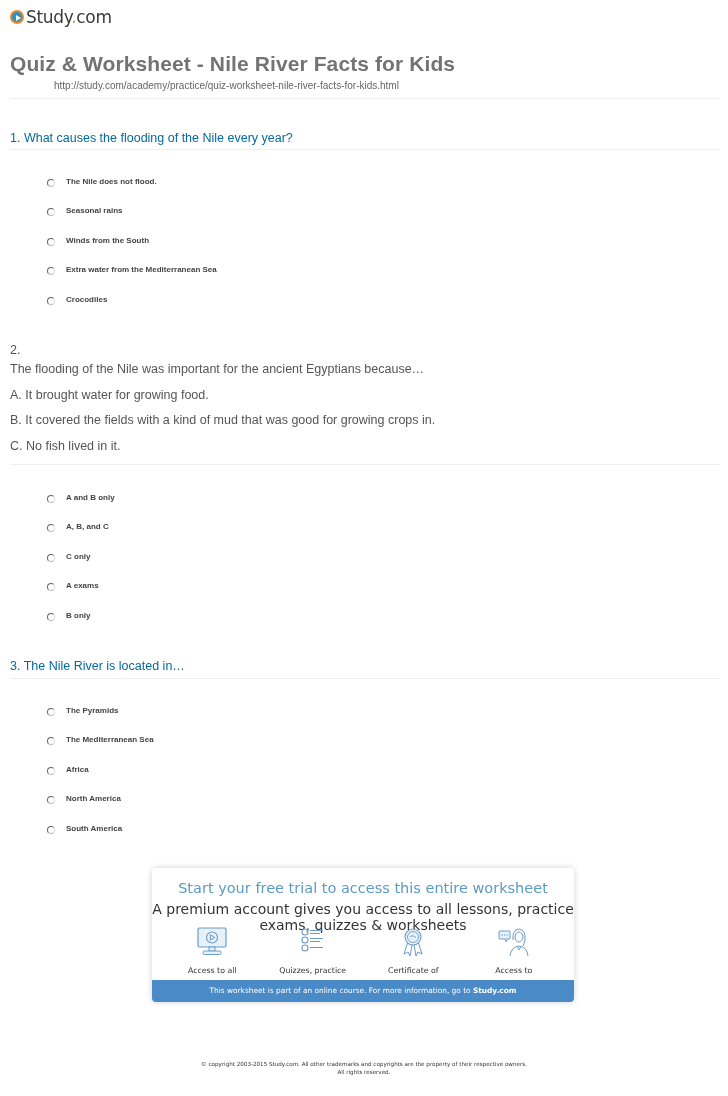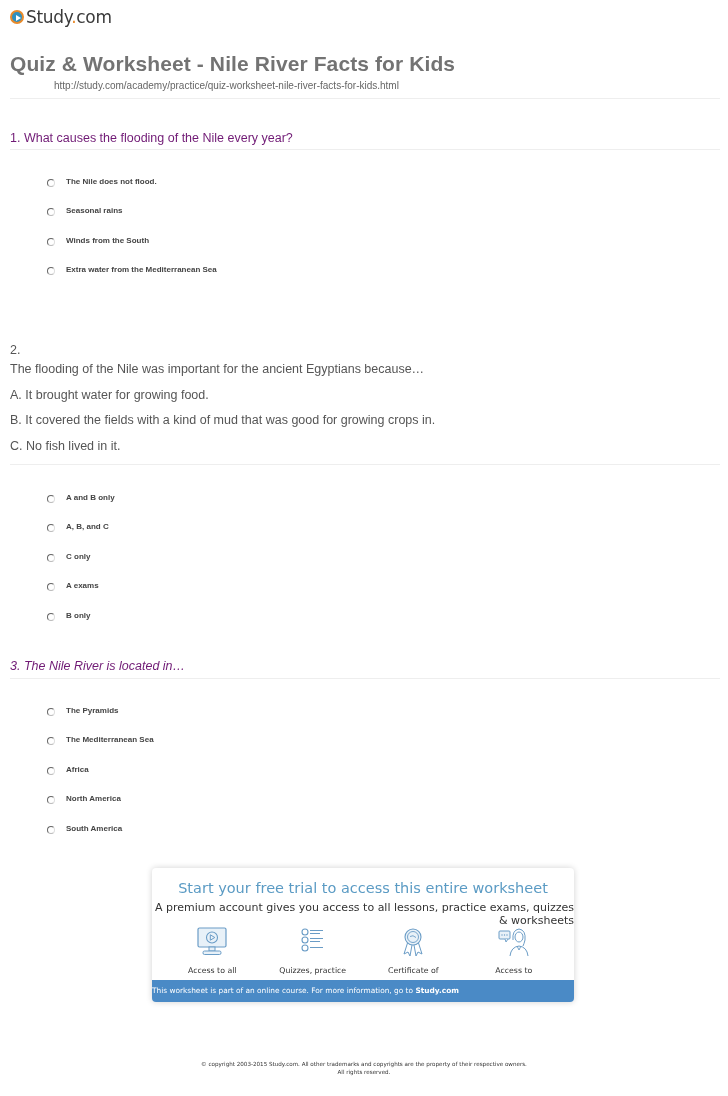--- a/index.html
+++ b/index.html
@@ -72,21 +72,21 @@
       position: absolute;
       left: 10px;
       right: 8px;
       height: 1px;
       background: #eeeeee;
     }
     .question {
       position: absolute;
       left: 10px;
       font-size: 12.5px;
-      color: #701a75;
+      color: #0369a1;
     }
     .qline {
       position: absolute;
       left: 10px;
       font-size: 12.5px;
       color: #555;
     }
     .options {
       position: absolute;
       left: 38px;
@@ -135,23 +135,23 @@
       text-align: center;
       font-family: "DejaVu Sans", sans-serif;
       font-size: 14.5px;
       color: #5b9bc4;
       font-weight: normal;
     }
     .promo-sub {
       position: absolute;
       left: 0; right: 0;
       top: 33px;
-      text-align: right;
-      font-family: "DejaVu Sans", sans-serif;
-      font-size: 11px;
+      text-align: center;
+      font-family: "DejaVu Sans", sans-serif;
+      font-size: 14px;
       color: #333;
     }
     .features {
       position: absolute;
       left: 0;
       right: 0;
       top: 58px;
       display: flex;
       justify-content: space-around;
       padding: 0 10px;
@@ -181,21 +181,21 @@
     }
     .promo-logo .logo-mark { width: 15px; height: 15px; }
     .promo-logo .logo-text { font-size: 17px; }
     .promo-banner {
       position: absolute;
       left: 0; right: 0;
       bottom: 0;
       height: 22px;
       background: #4a8ac6;
       color: #ffffff;
-      text-align: left;
+      text-align: center;
       font-family: "DejaVu Sans", sans-serif;
       font-size: 7.4px;
       line-height: 22px;
     }
     .promo-banner b { font-weight: bold; }
     .copyright {
       position: absolute;
       left: 0;
       width: 728px;
       top: 1060px;
@@ -229,20 +229,24 @@
       <span class="radio"></span>
       <span class="option-label">Seasonal rains</span>
     </li>
   <li class="option">
       <span class="radio"></span>
       <span class="option-label">Winds from the South</span>
     </li>
   <li class="option">
       <span class="radio"></span>
       <span class="option-label">Extra water from the Mediterranean Sea</span>
+    </li>
+  <li class="option">
+      <span class="radio"></span>
+      <span class="option-label">Crocodiles</span>
     </li>
 </ul>
 
 <div class="qline" style="top:343px;">2.</div>
 <div class="qline" style="top:362px;">The flooding of the Nile was important for the ancient Egyptians because…</div>
 <div class="qline" style="top:388px;">A. It brought water for growing food.</div>
 <div class="qline" style="top:413px;">B. It covered the fields with a kind of mud that was good for growing crops in.</div>
 <div class="qline" style="top:439px;">C. No fish lived in it.</div>
 <div class="rule" style="top:464px;"></div>
 <ul class="options" style="top:484px;">
@@ -261,21 +265,21 @@
   <li class="option">
       <span class="radio"></span>
       <span class="option-label">A exams</span>
     </li>
   <li class="option">
       <span class="radio"></span>
       <span class="option-label">B only</span>
     </li>
 </ul>
 
-<div class="question" style="top:659px;font-style:italic;">3. The Nile River is located in…</div>
+<div class="question" style="top:659px;">3. The Nile River is located in…</div>
 <div class="rule" style="top:678px;"></div>
 <ul class="options" style="top:697px;">
   <li class="option">
       <span class="radio"></span>
       <span class="option-label">The Pyramids</span>
     </li>
   <li class="option">
       <span class="radio"></span>
       <span class="option-label">The Mediterranean Sea</span>
     </li>

